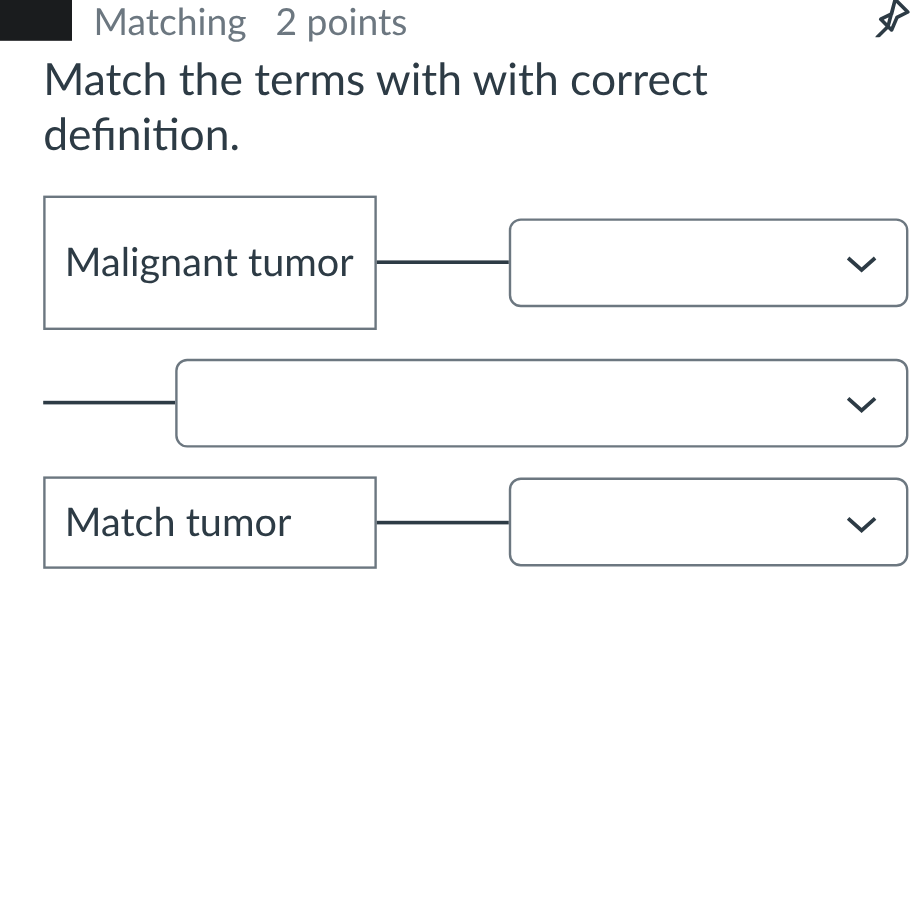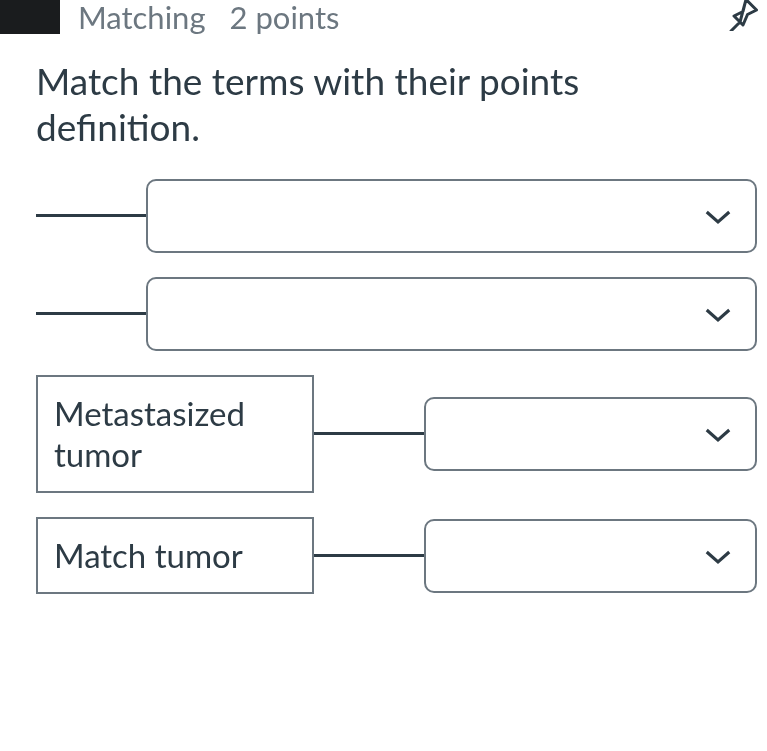--- a/index.html
+++ b/index.html
@@ -11,21 +11,21 @@
     height: 751px;
     overflow: hidden;
     font-size: 31px;
     line-height: 1.25;
   }
   .header-row {
     display: flex;
     align-items: center;
     padding-left: 0;
     height: 34px;
-    margin-bottom: 24px;
+    margin-bottom: 8px;
   }
   .question-marker {
     width: 60px;
     height: 100%;
     background: #1a1c1e;
     flex: 0 0 60px;
   }
   .question-type {
     color: #6c7780;
     margin-left: 18px;
@@ -125,25 +125,28 @@
   <div class="question-points">2 points</div>
   <div class="pin-wrap">
     <span class="pin-icon">
       <svg viewBox="0 0 24 24">
           <path d="M14 3 L21 10 L15 13 L12 20 L10 18 L4 24 M10 18 L6 14 L12 11 L14 3 Z" stroke-linejoin="round" stroke-linecap="round"></path>
         </svg>
     </span>
   </div>
 </div>
 
-<div class="question-text">Match the terms with their points definition.</div>
+<div class="question-text">Match the terms with with correct definition.</div>
 
 <div class="pairs">
 
   <div class="pair-row">
+    <div class="term-box two-line">
+      <span>Malignant tumor</span>
+    </div>
     <div class="connector"></div>
     <div class="dropdown">
       <span class="value"></span>
       <span class="chevron">
         <svg viewBox="0 0 24 14">
             <polyline points="3,3 12,11 21,3"></polyline>
           </svg>
       </span>
     </div>
   </div>
@@ -153,34 +156,20 @@
     <div class="dropdown">
       <span class="value"></span>
       <span class="chevron">
         <svg viewBox="0 0 24 14">
             <polyline points="3,3 12,11 21,3"></polyline>
           </svg>
       </span>
     </div>
   </div>
 
-  <div class="pair-row">
-    <div class="term-box two-line">
-      <span>Metastasized tumor</span>
-    </div>
-    <div class="connector"></div>
-    <div class="dropdown">
-      <span class="value"></span>
-      <span class="chevron">
-        <svg viewBox="0 0 24 14">
-            <polyline points="3,3 12,11 21,3"></polyline>
-          </svg>
-      </span>
-    </div>
-  </div>
 
   <div class="pair-row">
     <div class="term-box">
       <span>Match tumor</span>
     </div>
     <div class="connector"></div>
     <div class="dropdown">
       <span class="value"></span>
       <span class="chevron">
         <svg viewBox="0 0 24 14">

